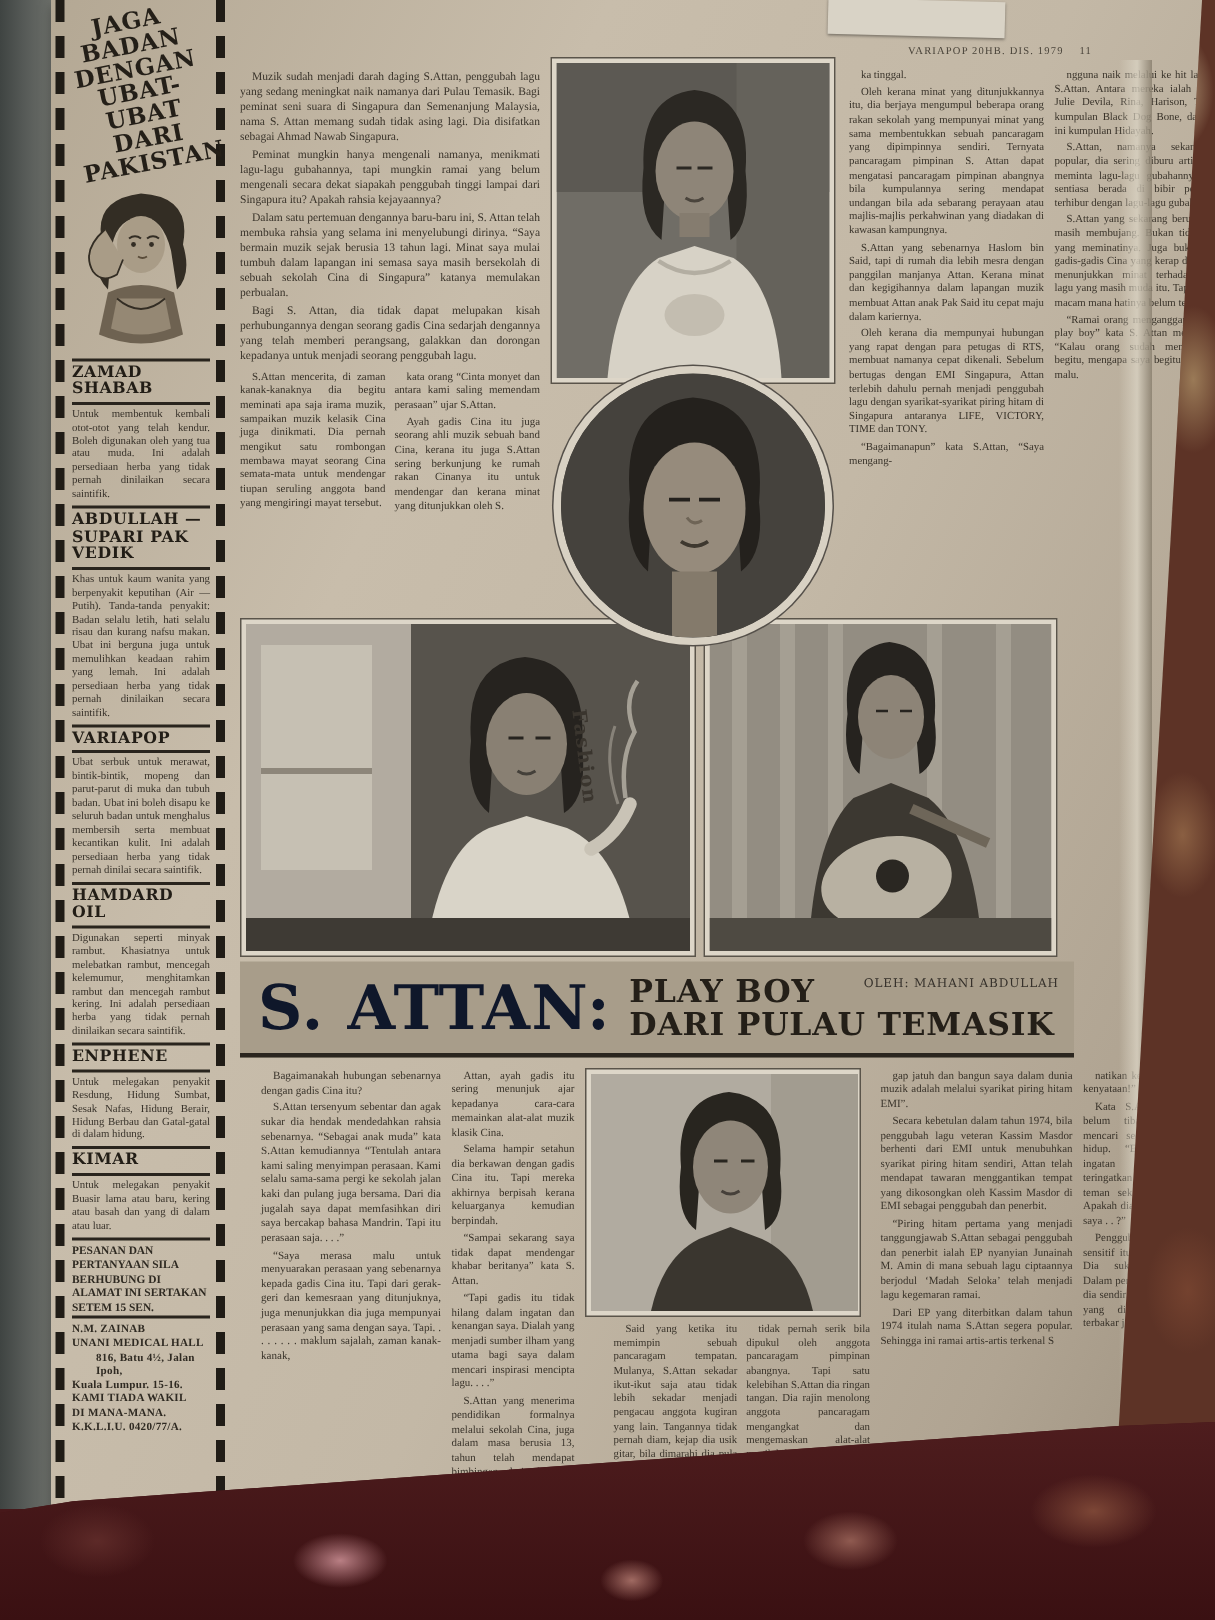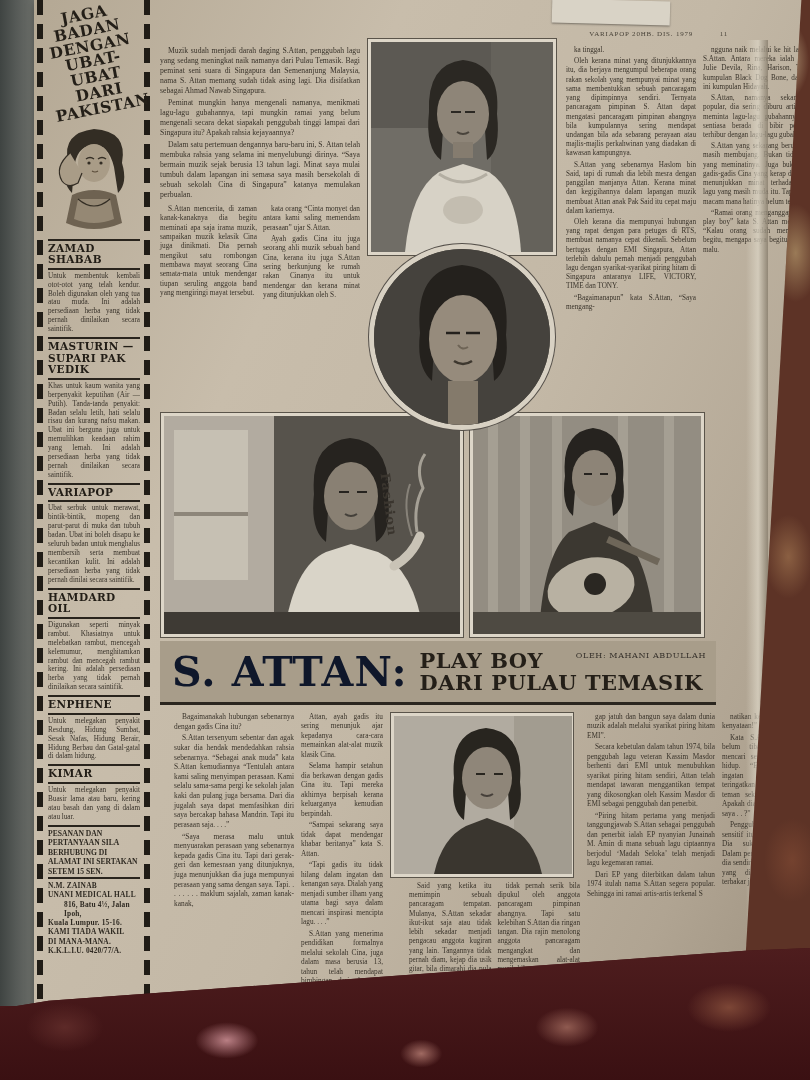--- a/index.html
+++ b/index.html
@@ -65,21 +65,21 @@
   .ad-title{font-family:"DejaVu Serif",serif;font-weight:bold;font-size:10.5px;line-height:1.1;
     letter-spacing:.4px;margin:0 0 2px 0;border-bottom:2px solid #29241d;padding-bottom:2px;color:#221d16;}
   .ad-body{font-size:7.2px;line-height:1.24;text-align:justify;margin:0;color:#38322a;}
   .ad-notice{font-size:7.6px;font-weight:bold;line-height:1.25;margin:3px 0 0 0;border-top:2px solid #29241d;padding-top:2px;}
   .addr{border-top:2px solid #29241d;margin-top:1px;padding-top:2px;}
   .addr p{margin:0 0 1px 0;font-size:7.4px;font-weight:bold;line-height:1.25;letter-spacing:.2px;}
 
   
   .main{flex:1;position:relative;padding:0 0 0 8px;box-sizing:border-box;overflow:hidden;color:#39332a;}
   .masthead{position:absolute;top:30px;right:78px;font-size:7px;letter-spacing:.8px;color:#4a443a;}
-  .masthead span{margin-left:24px;}
+  .masthead span{margin-left:8px;}
   .p{margin:0 0 2px 0;text-indent:8px;text-align:justify;}
   .topsec{display:flex;gap:7px;margin-top:46px;height:362px;}
   .intro-col{width:200px;min-width:200px;font-size:7.7px;line-height:1.3;}
   .subcols{display:flex;gap:6px;margin-top:4px;}
   .subcol{width:97px;font-size:7.3px;line-height:1.28;}
   .photo-col{width:192px;min-width:192px;position:relative;}
   .photo-frame{background:#ddd6c8;border:1px solid #5a544a;padding:3px;box-sizing:border-box;}
   .photo1{width:190px;height:218px;margin-top:-8px;}
   .circle-photo{position:absolute;top:198px;left:2px;width:176px;height:176px;border-radius:50%;
     border:5px solid #d8d1c3;box-shadow:0 0 0 1px #55504a;overflow:hidden;z-index:5;background:#4a4742;}
@@ -139,21 +139,21 @@
       <path d="M24,72 Q46,62 68,72 L74,100 Q46,112 18,100 Z" fill="#6e6251"></path>
       <path d="M30,76 L62,76 L66,96 Q46,104 26,96 Z" fill="#958874"></path>
       <path d="M30,76 q16,14 32,0" stroke="#332d24" fill="none" stroke-width="1.2"></path>
     </svg>
 
     <div class="ad-sec">
       <p class="ad-title">ZAMAD SHABAB</p>
       <p class="ad-body">Untuk membentuk kembali otot-otot yang telah kendur. Boleh digunakan oleh yang tua atau muda. Ini adalah persediaan herba yang tidak pernah dinilaikan secara saintifik.</p>
     </div>
     <div class="ad-sec">
-      <p class="ad-title">MASTURIN — SUPARI PAK VEDIK</p>
+      <p class="ad-title">ABDULLAH — SUPARI PAK VEDIK</p>
       <p class="ad-body">Khas untuk kaum wanita yang berpenyakit keputihan (Air — Putih). Tanda-tanda penyakit: Badan selalu letih, hati selalu risau dan kurang nafsu makan. Ubat ini berguna juga untuk memulihkan keadaan rahim yang lemah. Ini adalah persediaan herba yang tidak pernah dinilaikan secara saintifik.</p>
     </div>
     <div class="ad-sec">
       <p class="ad-title">VARIAPOP</p>
       <p class="ad-body">Ubat serbuk untuk merawat, bintik-bintik, mopeng dan parut-parut di muka dan tubuh badan. Ubat ini boleh disapu ke seluruh badan untuk menghalus membersih serta membuat kecantikan kulit. Ini adalah persediaan herba yang tidak pernah dinilai secara saintifik.</p>
     </div>
     <div class="ad-sec">
       <p class="ad-title">HAMDARD OIL</p>
       <p class="ad-body">Digunakan seperti minyak rambut. Khasiatnya untuk melebatkan rambut, mencegah kelemumur, menghitamkan rambut dan mencegah rambut kering. Ini adalah persediaan herba yang tidak pernah dinilaikan secara saintifik.</p>
     </div>
@@ -184,20 +184,21 @@
       <span>VARIAPOP 20HB. DIS. 1979</span>
       <span>11</span>
     </div>
 
     <div class="topsec">
       <div class="intro-col">
         <div>
             <p class="p">Muzik sudah menjadi darah daging S.Attan, penggubah lagu yang sedang meningkat naik namanya dari Pulau Temasik.  Bagi peminat seni suara di Singapura dan Semenanjung Malaysia, nama S. Attan memang sudah tidak asing lagi.  Dia disifatkan sebagai Ahmad Nawab Singapura.</p>
             <p class="p">Peminat mungkin hanya mengenali namanya, menikmati lagu-lagu gubahannya, tapi mungkin ramai yang belum mengenali secara dekat siapakah penggubah tinggi lampai dari Singapura itu?  Apakah rahsia kejayaannya?</p>
             <p class="p">Dalam satu pertemuan dengannya baru-baru ini, S. Attan telah membuka rahsia yang selama ini menyelubungi dirinya.  “Saya bermain muzik sejak berusia 13 tahun lagi.  Minat saya mulai tumbuh dalam lapangan ini semasa saya masih bersekolah di sebuah sekolah Cina di Singapura” katanya memulakan perbualan.</p>
+            <p class="p">Bagi S. Attan, dia tidak dapat melupakan kisah perhubungannya dengan seorang gadis Cina sedarjah dengannya yang telah memberi perangsang, galakkan dan dorongan kepadanya untuk menjadi seorang penggubah lagu.</p>
           </div>
         <div class="subcols">
           <div class="subcol">
               <p class="p">S.Attan mencerita, di zaman kanak-kanaknya dia begitu meminati apa saja irama muzik, sampaikan muzik kelasik Cina juga dinikmati.  Dia pernah mengikut satu rombongan membawa mayat seorang Cina semata-mata untuk mendengar tiupan seruling anggota band yang mengiringi mayat tersebut.</p>
             </div>
           <div class="subcol">
               <p class="p">kata orang “Cinta monyet dan antara kami saling memendam perasaan” ujar S.Attan.</p>
               <p class="p">Ayah gadis Cina itu juga seorang ahli muzik sebuah band Cina, kerana itu juga S.Attan sering berkunjung ke rumah rakan Cinanya itu untuk mendengar dan kerana minat yang ditunjukkan oleh S.</p>
             </div>
         </div>

